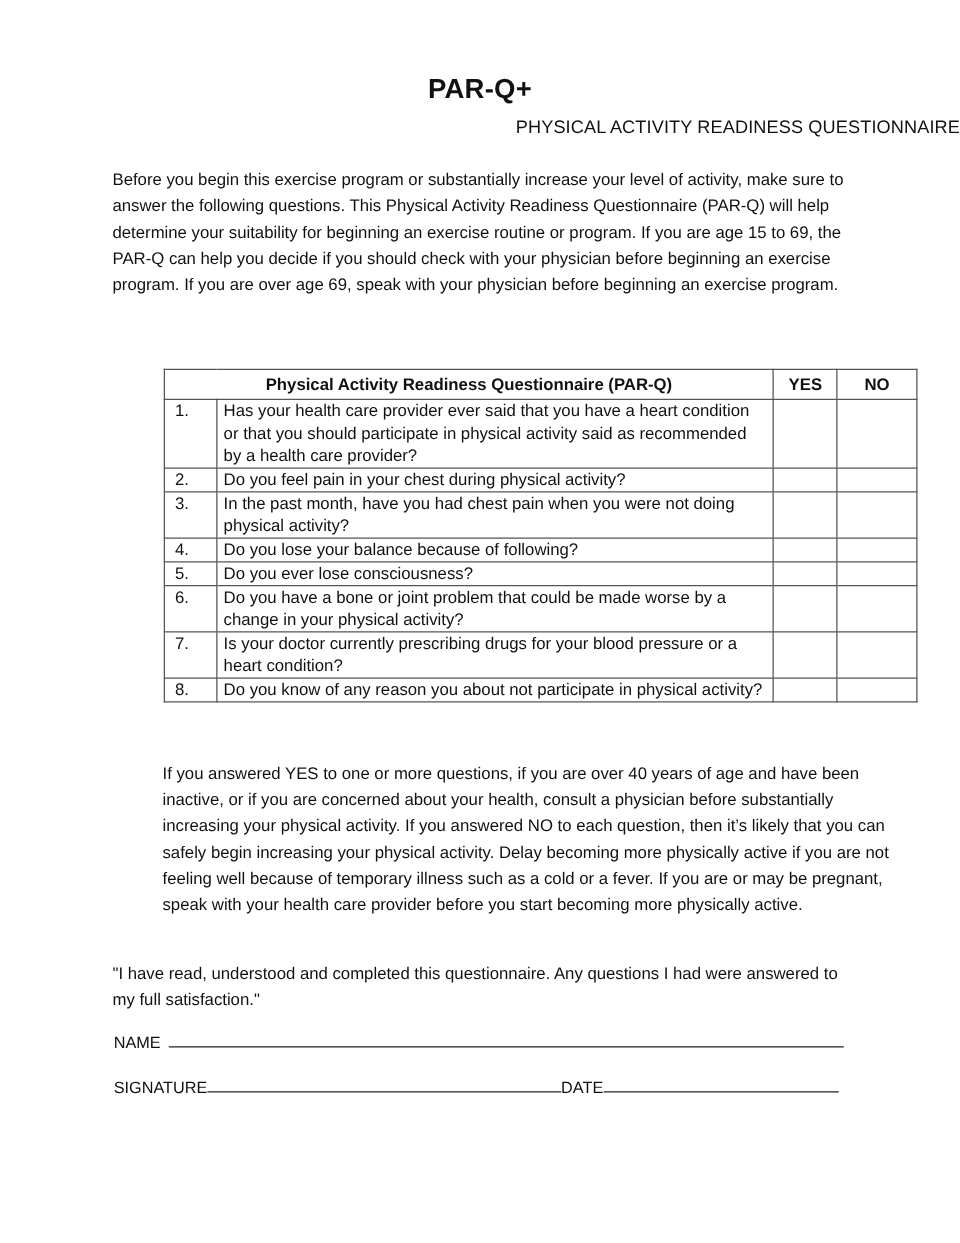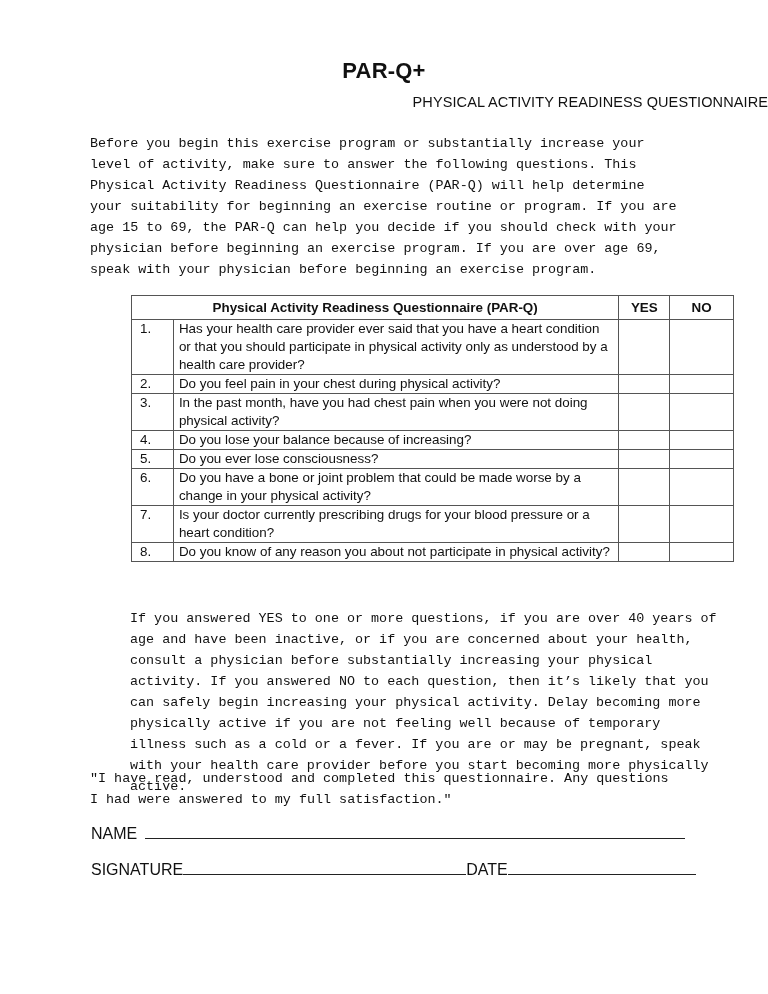--- a/index.html
+++ b/index.html
@@ -37,21 +37,20 @@
       font-size: 14.5px;
       letter-spacing: 0.1px;
     }
     .para {
       position: absolute;
       left: 90px;
       width: 590px;
       font-size: 13.4px;
       line-height: 21px;
       margin: 0;
-      font-family: Liberation Mono, monospace;
     }
     .intro { top: 121px; }
     .after { top: 596px; margin-left: 40px; }
     .quote { top: 756px; }
 
     table.parq {
       position: absolute;
       left: 83px;
       top: 283px;
       width: 603px;
@@ -80,21 +79,21 @@
       width: 437px;
     }
     table.parq td.yes { width: 40px; }
     table.parq td.no { width: 53px; }
     table.parq tr.row td {
       border-top: 1.5px solid #999999;
     }
     .blank-field {
       position: absolute;
       left: 91px;
-      font-size: 16px;
+      font-size: 13px;
       white-space: nowrap;
     }
     .name-line { top: 813px; }
     .sig-line { top: 849px; text-align: right; }
     .underline {
       display: inline-block;
       border-bottom: 1px solid #222222;
       vertical-align: baseline;
       height: 12px;
     }
@@ -113,39 +112,39 @@
     <thead>
       <tr>
         <th colspan="2">Physical Activity Readiness Questionnaire (PAR-Q)</th>
         <th>YES</th>
         <th>NO</th>
       </tr>
     </thead>
     <tbody>
       <tr class="first">
         <td class="num">1.</td>
-        <td class="q">Has your health care provider ever said that you have a heart condition or that you should participate in physical activity only as understood by a health care provider?</td>
+        <td class="q">Has your health care provider ever said that you have a heart condition or that you should participate in physical activity said as recommended by a health care provider?</td>
         <td class="yes"></td>
         <td class="no"></td>
       </tr>
       <tr class="row">
         <td class="num">2.</td>
         <td class="q">Do you feel pain in your chest during physical activity?</td>
         <td class="yes"></td>
         <td class="no"></td>
       </tr>
       <tr class="row">
         <td class="num">3.</td>
         <td class="q">In the past month, have you had chest pain when you were not doing physical activity?</td>
         <td class="yes"></td>
         <td class="no"></td>
       </tr>
       <tr class="row">
         <td class="num">4.</td>
-        <td class="q">Do you lose your balance because of increasing?</td>
+        <td class="q">Do you lose your balance because of following?</td>
         <td class="yes"></td>
         <td class="no"></td>
       </tr>
       <tr class="row">
         <td class="num">5.</td>
         <td class="q">Do you ever lose consciousness?</td>
         <td class="yes"></td>
         <td class="no"></td>
       </tr>
       <tr class="row">

